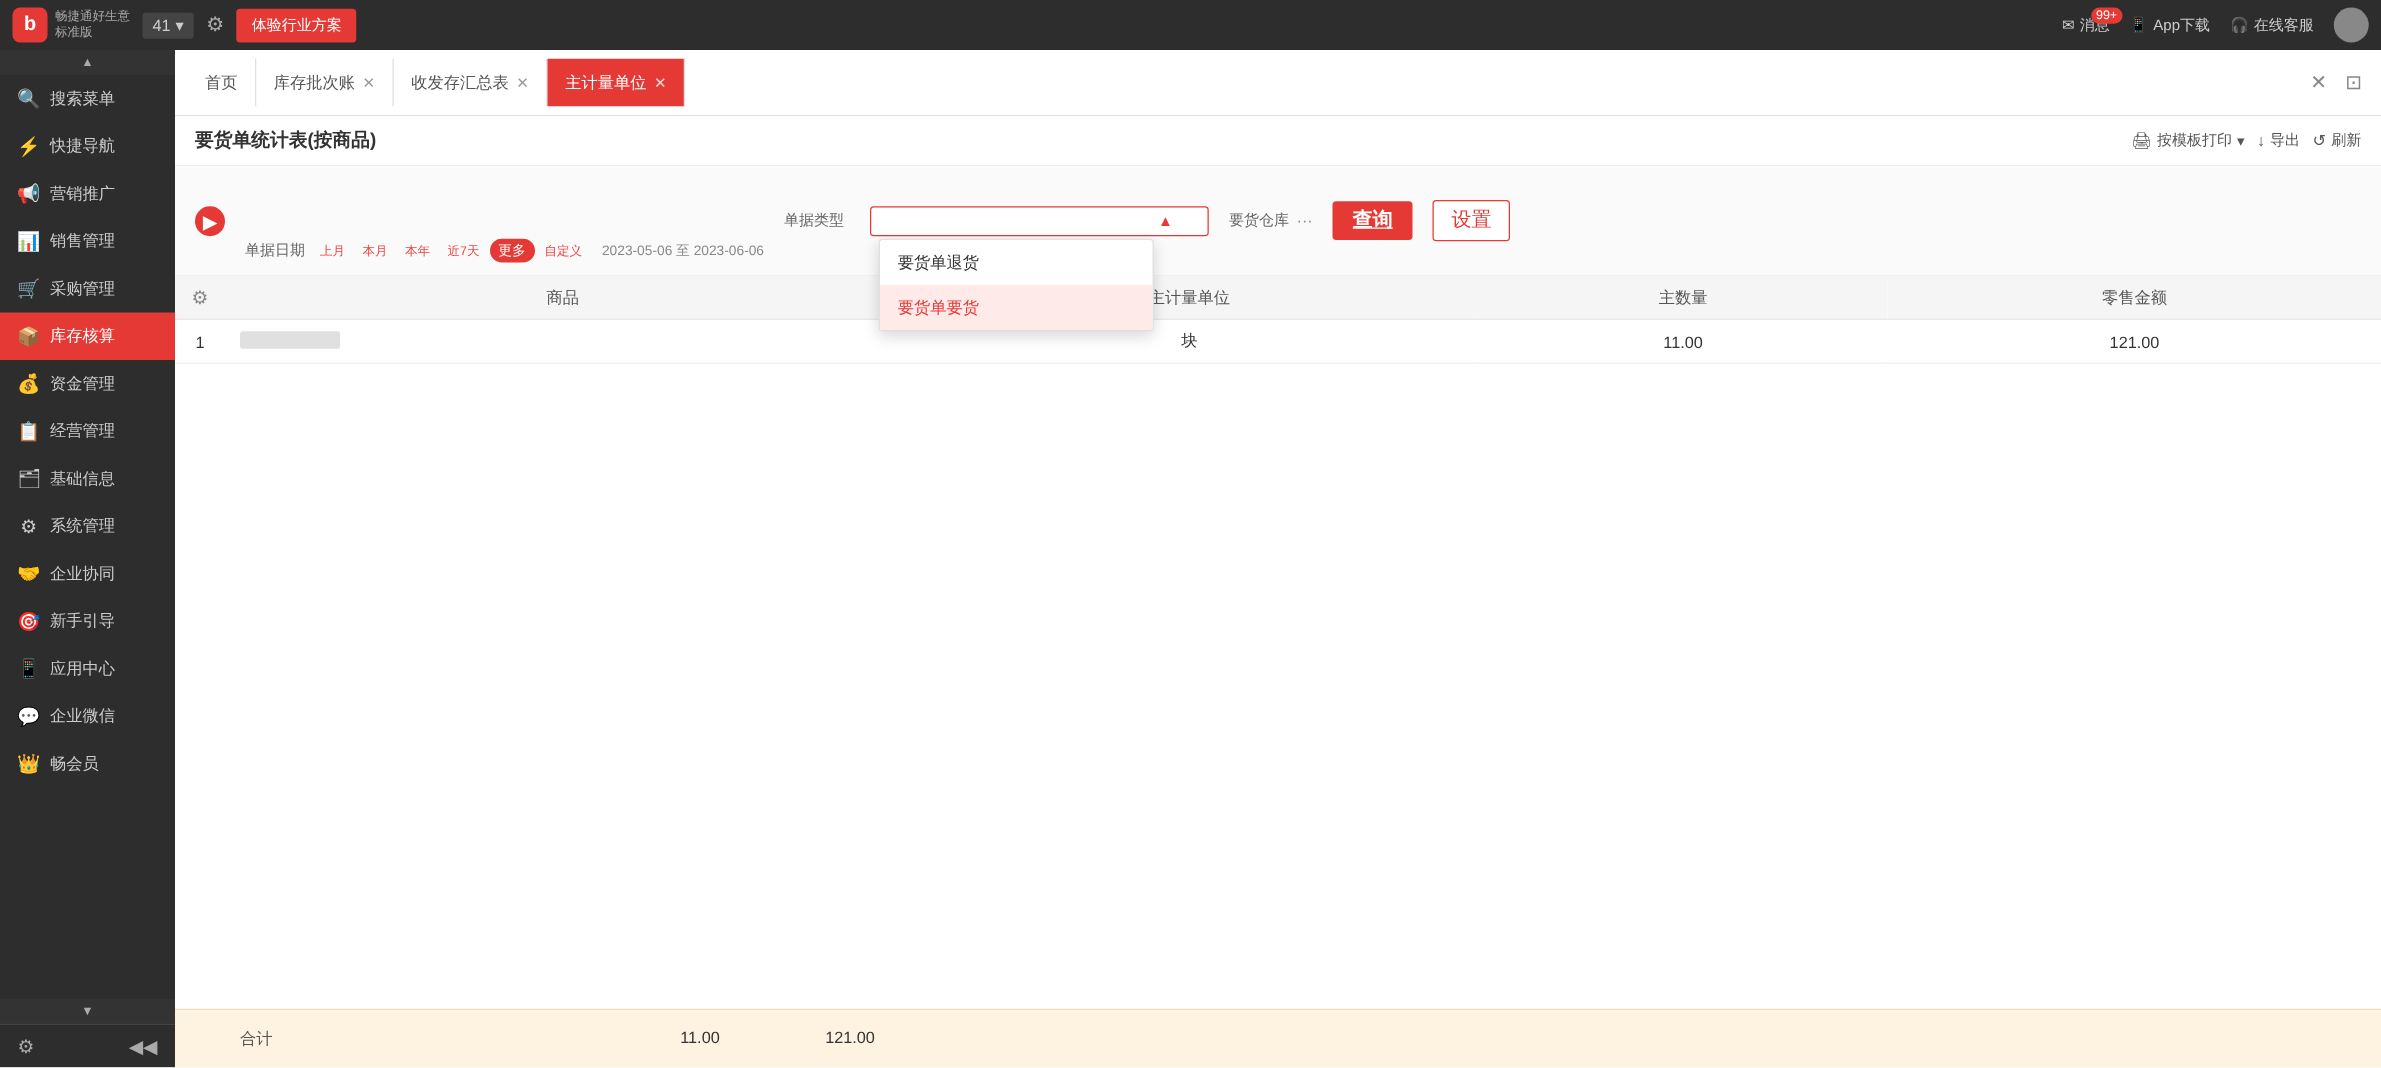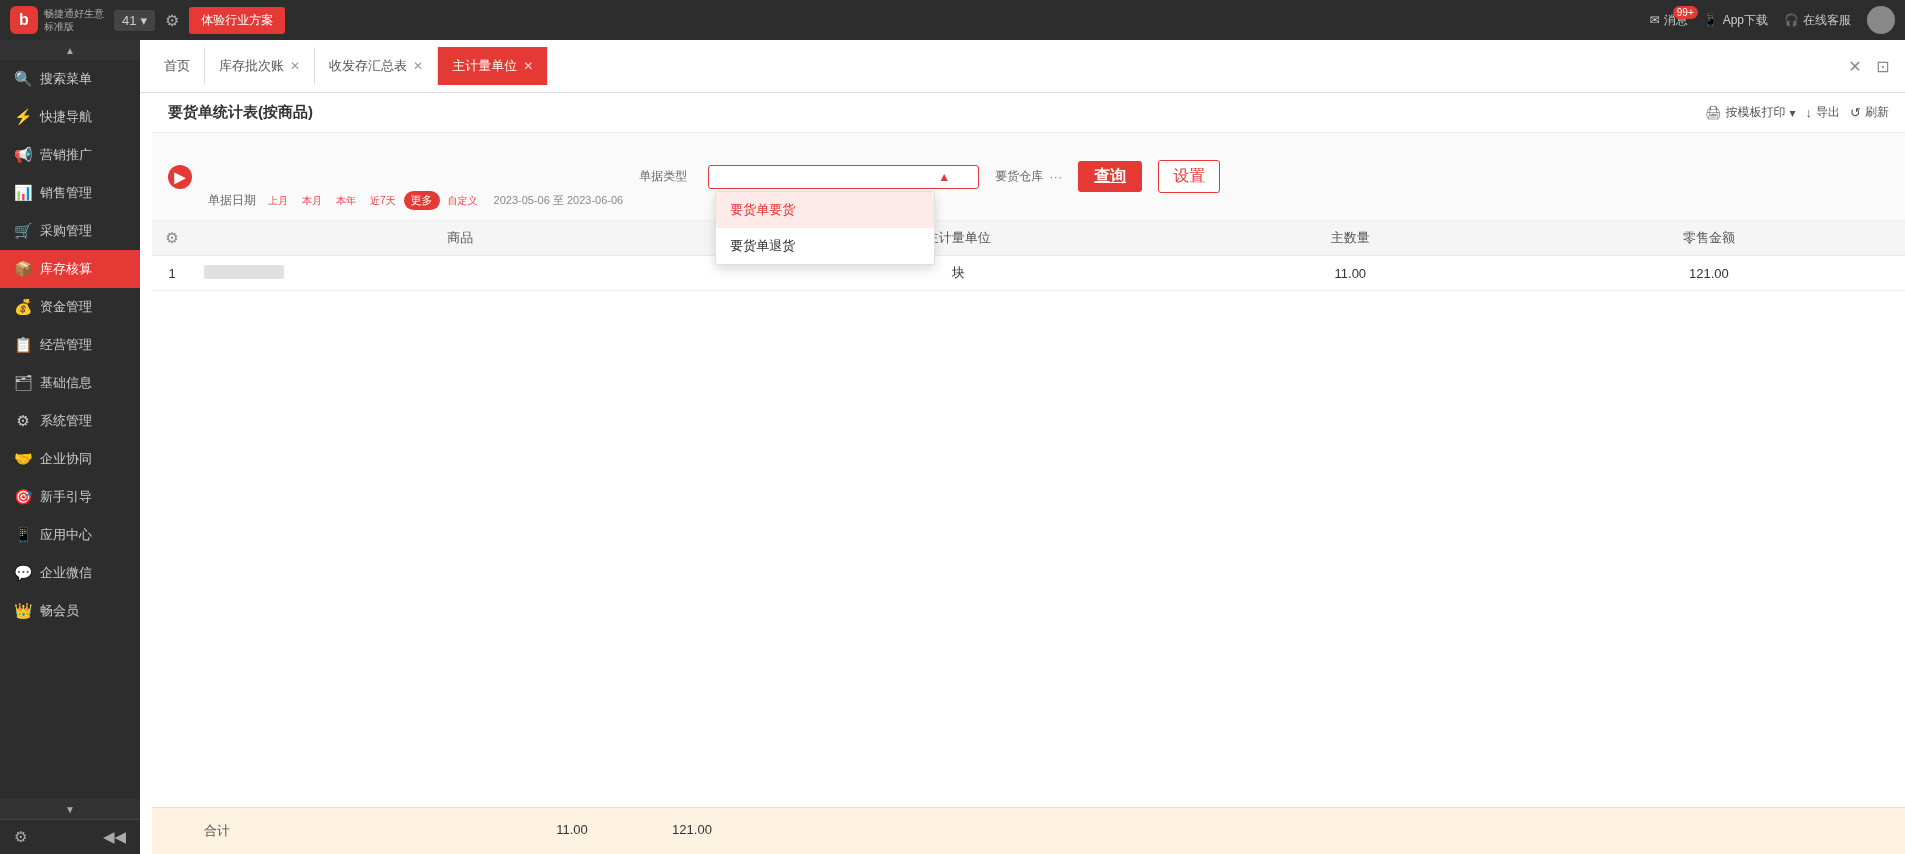--- a/index.html
+++ b/index.html
@@ -231,21 +231,20 @@
     }
 
     
     .page-content {
       flex: 1;
       background: #fff;
       margin: 0;
       overflow: hidden;
       display: flex;
       flex-direction: column;
-      padding-left: 12px;
     }
 
     
     .page-header {
       display: flex;
       align-items: center;
       justify-content: space-between;
       padding: 10px 16px;
       border-bottom: 1px solid #f0f0f0;
       flex-shrink: 0;
@@ -662,25 +661,25 @@
         </div>
 
         <div class="filter-type-group">
           <span class="filter-label">单据类型</span>
           <div class="filter-select-box">
             <span>&nbsp;</span>
             <span class="select-arrow">▲</span>
           </div>
 
           <div class="dropdown-overlay" style="top: 100%; left: 76px; width: 220px;">
+            <div class="dropdown-item">
+              <span>要货单退货</span>
+            </div>
             <div class="dropdown-item selected">
               <span>要货单要货</span>
-            </div>
-            <div class="dropdown-item">
-              <span>要货单退货</span>
             </div>
           </div>
         </div>
 
         <div class="warehouse-group">
           <span class="filter-label">要货仓库</span>
           <span class="warehouse-dots">···</span>
         </div>
 
         <button class="query-btn">查询</button>

